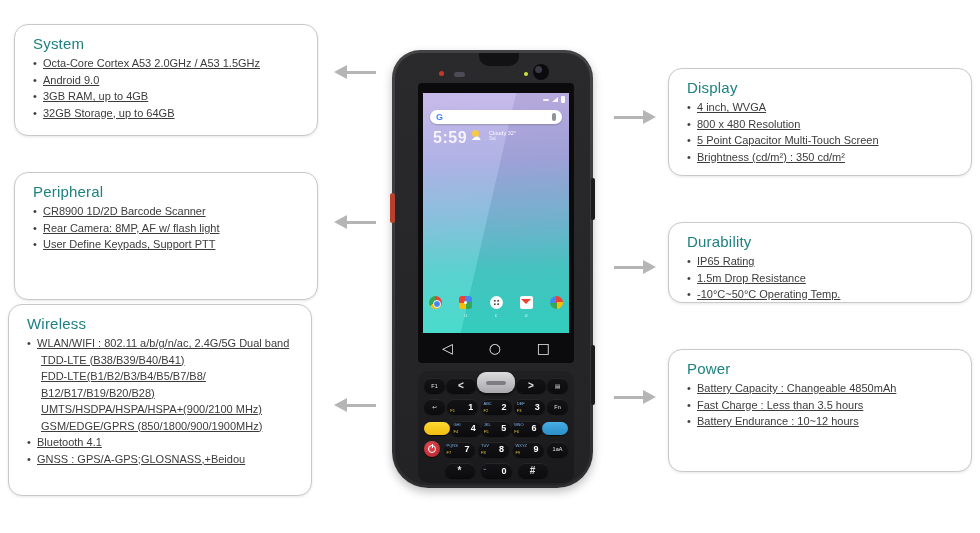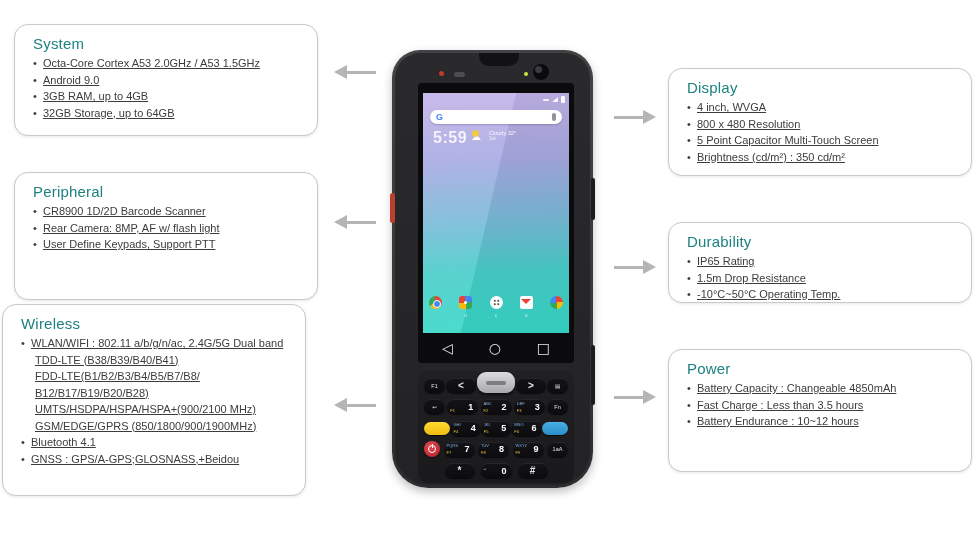--- a/index.html
+++ b/index.html
@@ -11,21 +11,21 @@
            border-radius:14px; box-shadow:0 1px 3px rgba(0,0,0,.10);
            padding:8px 10px 6px 18px; overflow:hidden; }
   .panel h2 { font-size:15px; font-weight:400; color:#1e8181; margin:2px 0 3px 0; letter-spacing:.2px; }
   .panel ul { list-style:none; }
   .panel li { font-size:11px; color:#3c3c3c; line-height:16.5px; white-space:nowrap;
               position:relative; padding-left:10px;text-decoration:underline; }
   .panel li.bullet::before { content:"\2022"; position:absolute; left:0; color:#3c3c3c; }
   .panel li.cont { padding-left:14px; }
   #panel-system     { left:14px;  top:24px;  height:112px; }
   #panel-peripheral { left:14px;  top:172px; height:128px; }
-  #panel-wireless   { left:2px;  top:304px; height:192px; }
+  #panel-wireless   { left:8px;  top:304px; height:192px; }
   #panel-display    { left:668px; top:68px;  height:108px; }
   #panel-durability { left:668px; top:206px; height:81px;margin-top:16px; }
   #panel-power      { left:668px; top:349px; height:123px;  }
 
   
   .arrow { position:absolute; width:44px; height:14px; }
   .arrow .shaft { position:absolute; top:5.5px; height:3px; background:#b5b5b5; }
   .arrow .head  { position:absolute; top:0; width:0; height:0;
                   border-top:7px solid transparent; border-bottom:7px solid transparent; }
   .arrow-left .shaft { left:11px; right:2px; }

